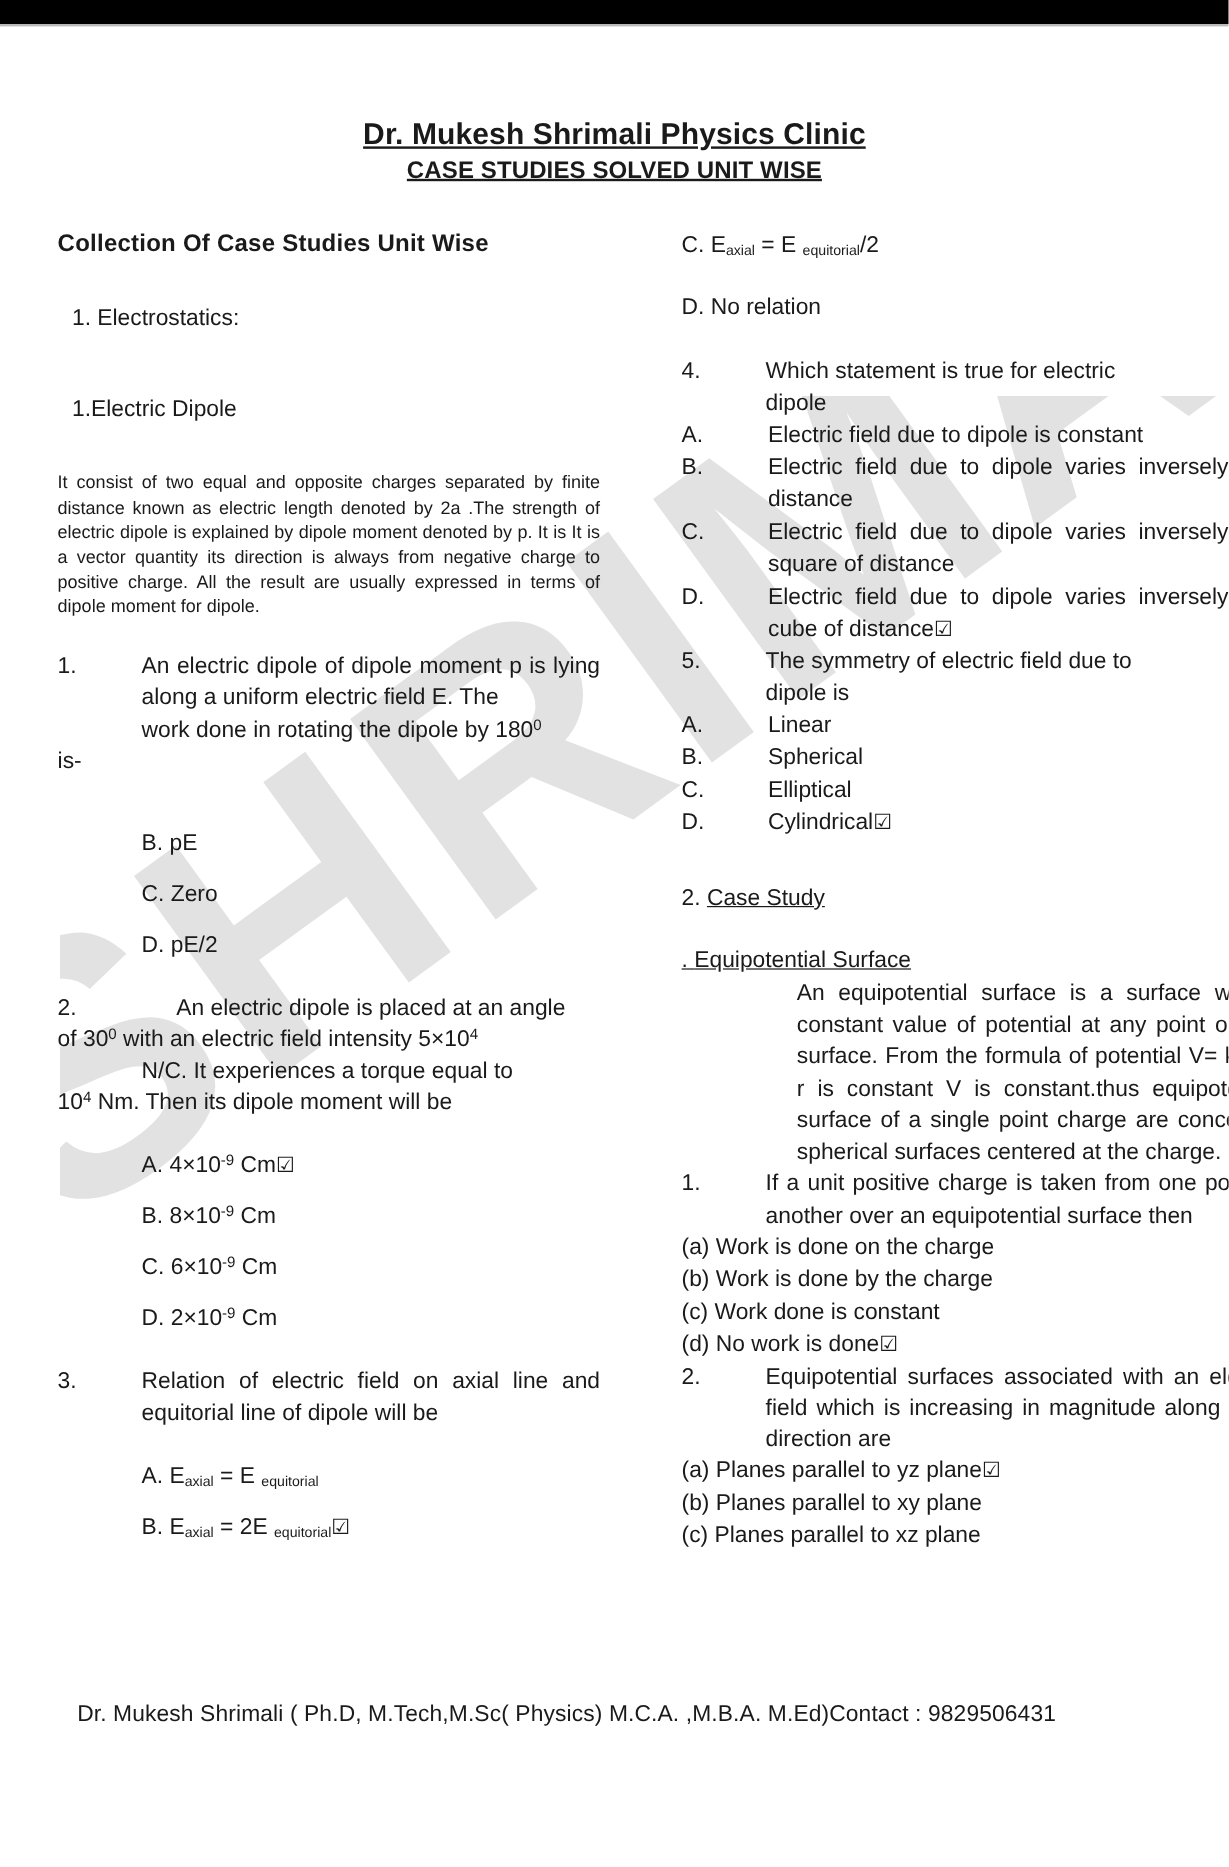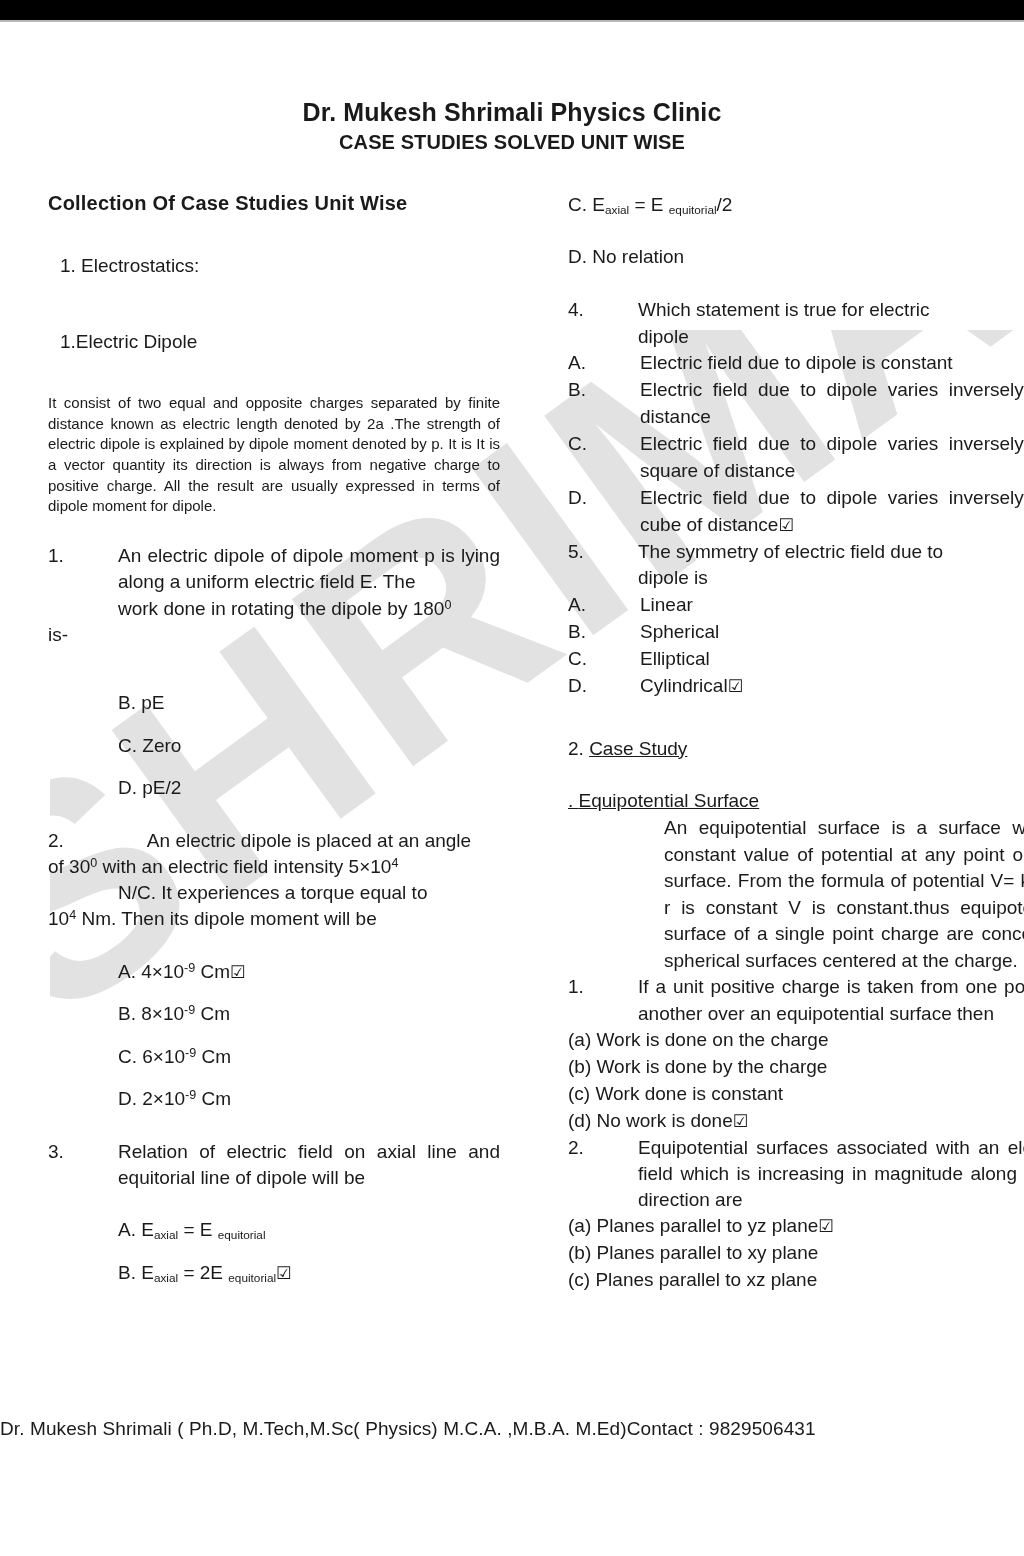--- a/index.html
+++ b/index.html
@@ -52,20 +52,21 @@
     font-size: 300px;
     fill: #e2e2e2;
     letter-spacing: 6px;
   }
 
   .content {
     position: absolute;
     top: 20px; left: 0;
     width: 1024px;
     z-index: 2;
+    text-decoration: underline;
   }
 
   
   .doc-head {
     text-align: center;
     padding-top: 76px;
   }
   .doc-title-1 {
     font-size: 25px;
     font-weight: bold;
@@ -167,21 +168,21 @@
   }
   .ab-let { width: 72px; flex: 0 0 72px; }
   .ab-txt { flex: 1 1 auto; text-align: justify; }
 
   
   .footer {
     position: absolute;
     top: 1418px;
     left: 0;
     width: 880px;
-    text-align: left;
+    text-align: right;
     font-size: 19px;
     font-weight: 500;
     letter-spacing: 0.1px;
     z-index: 3;
   }
 </style>
 </head>
 <body>
 
 <div class="page">

